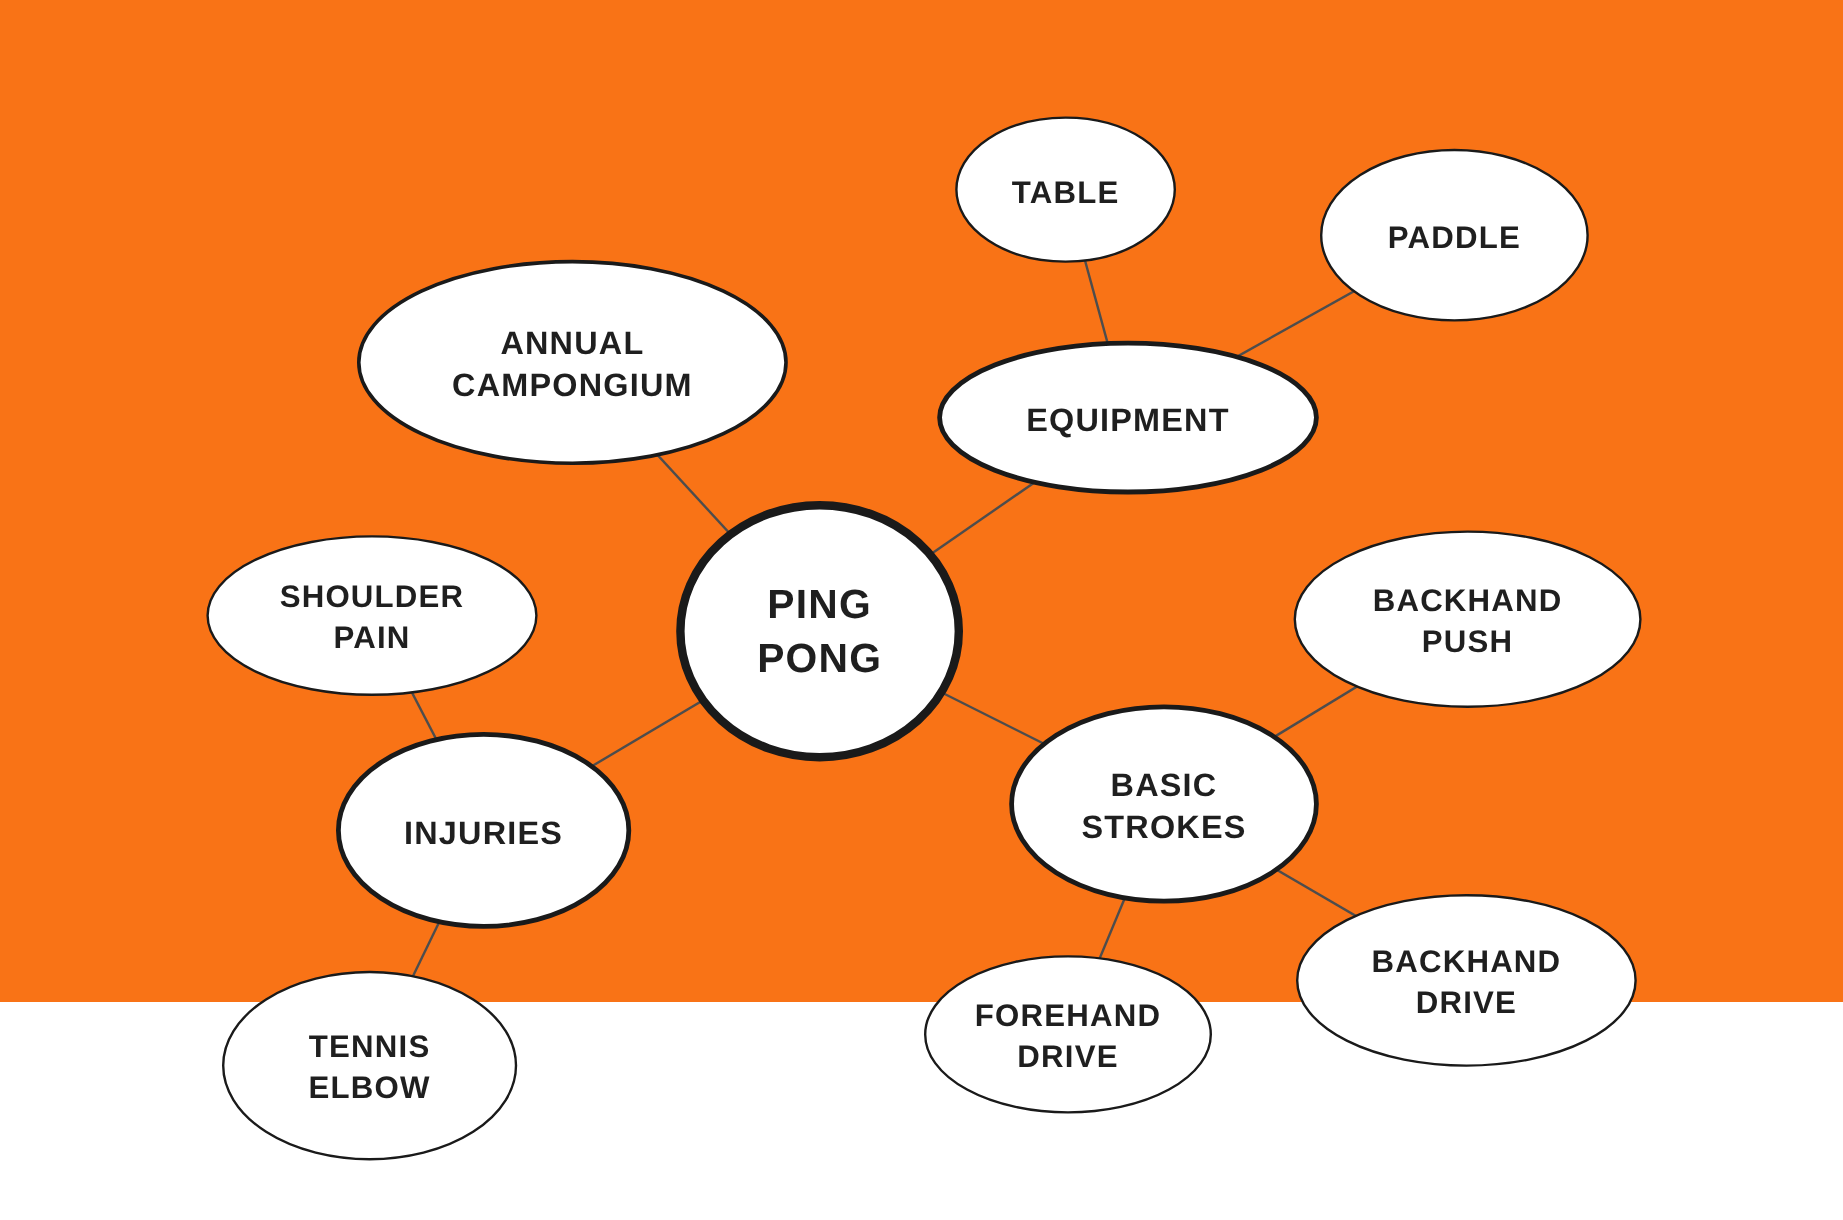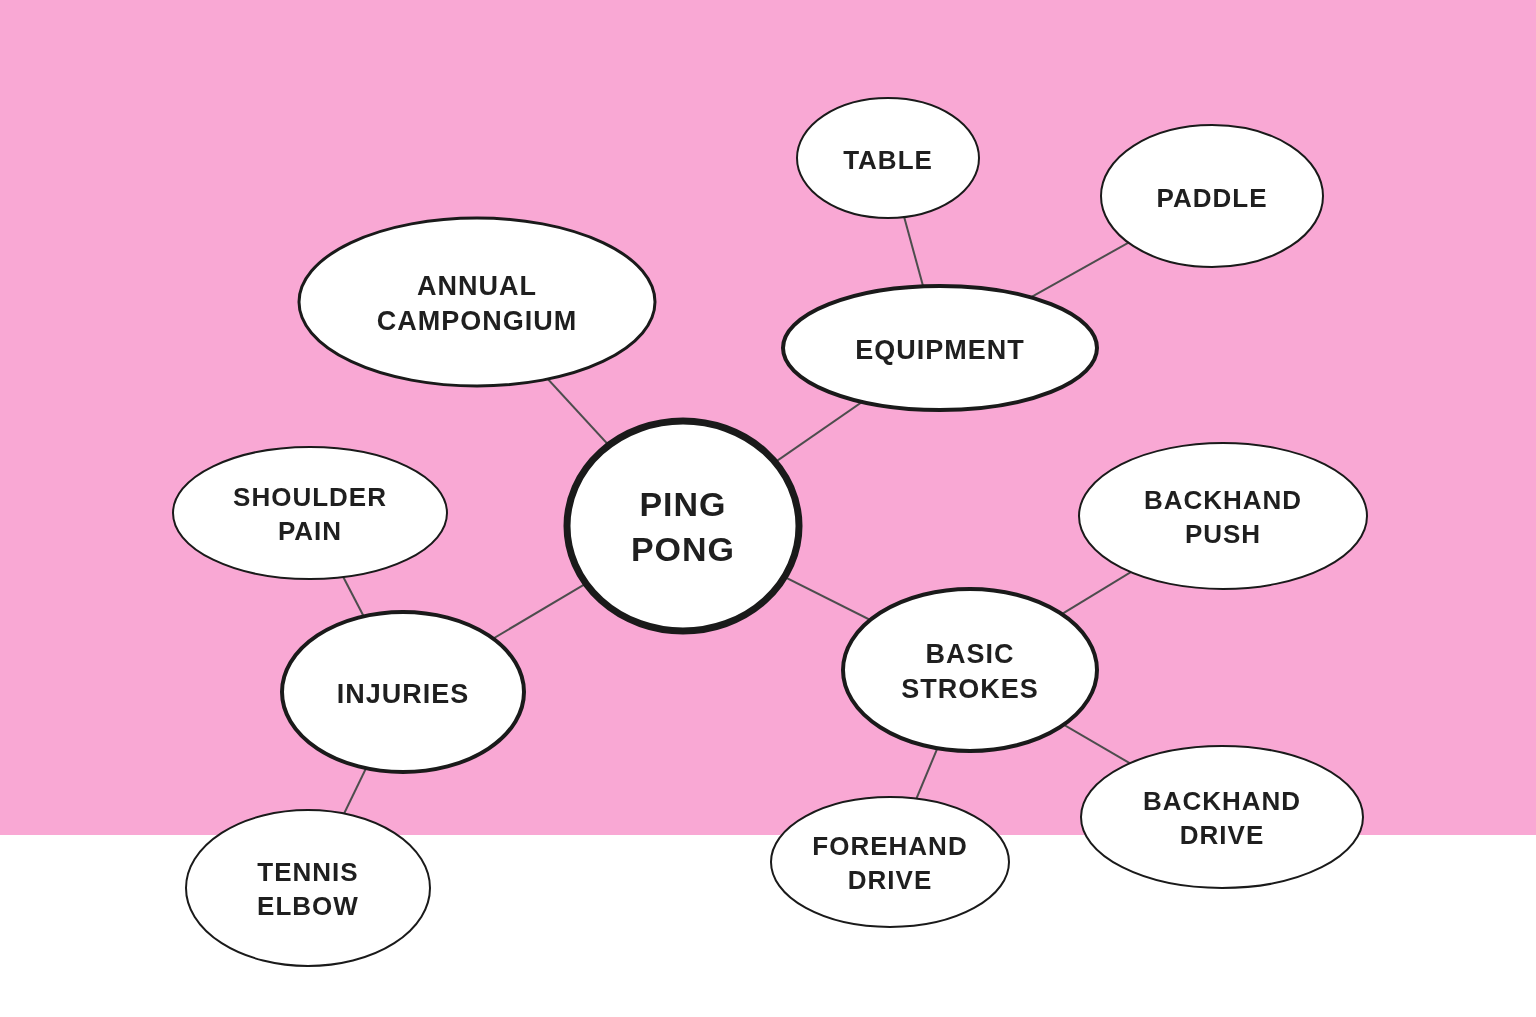--- a/index.html
+++ b/index.html
@@ -8,21 +8,21 @@
     background: #ffffff;
     width: 1536px;
     height: 1017px;
     overflow: hidden;
     font-family: "Liberation Sans", sans-serif;
   }
   .canvas {
     position: relative;
     width: 1536px;
     height: 835px;
-    background: #f9a8d4;
+    background: #f97316;
   }
   svg { display: block; }
   .edge {
     stroke-width: 2px;
     fill: none;
   }
   .node-shape {
     fill: #ffffff;
   }
   .node-label {

